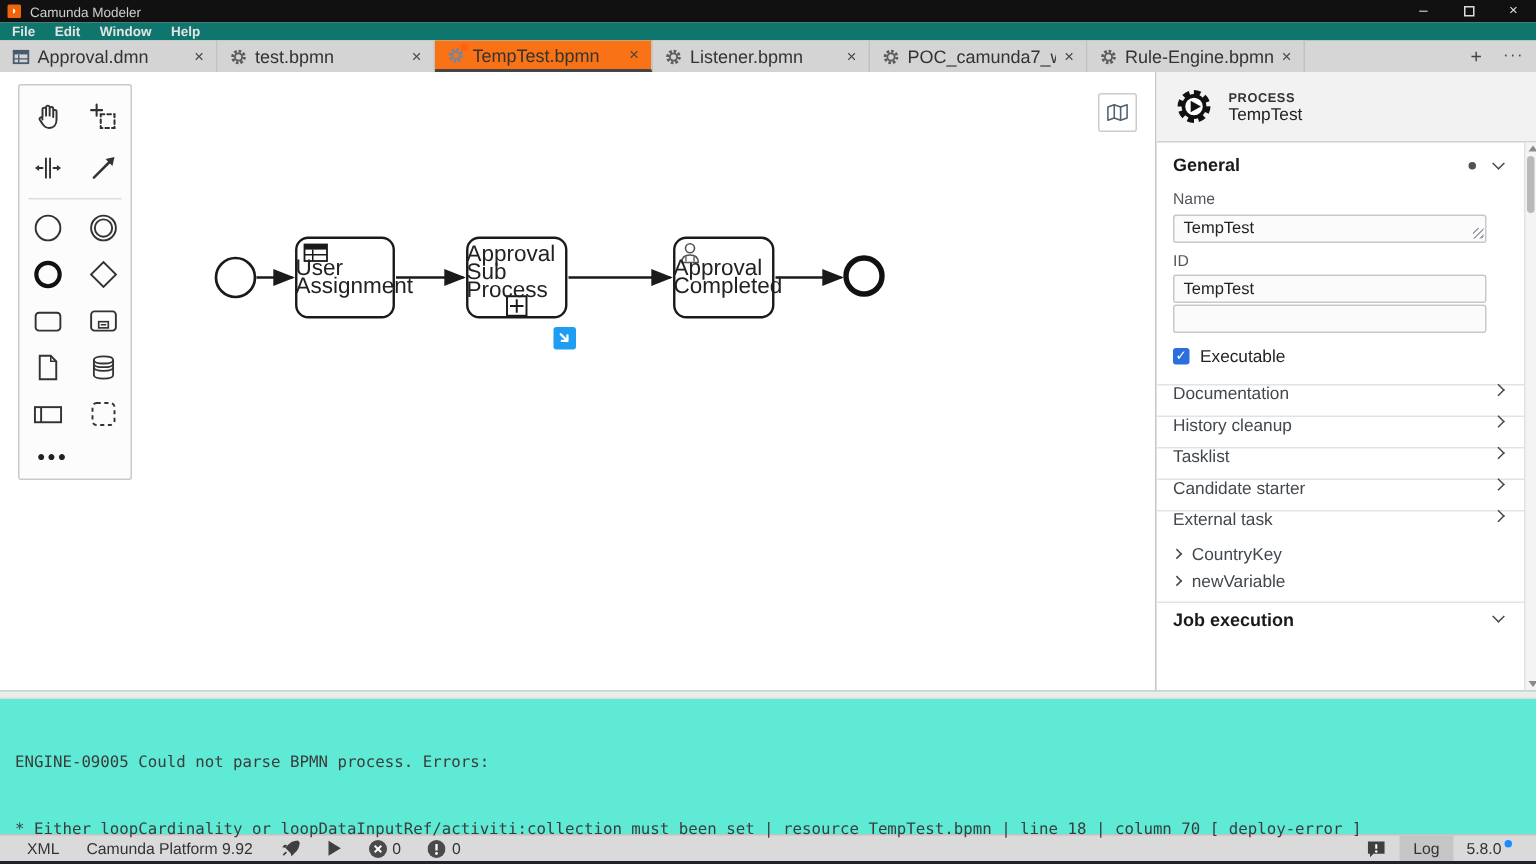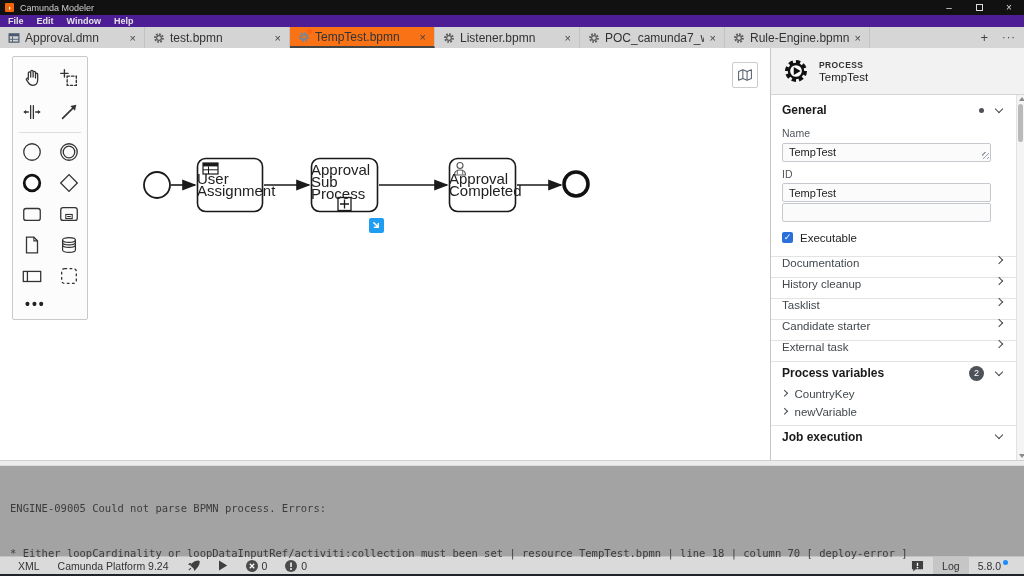--- a/index.html
+++ b/index.html
@@ -10,21 +10,21 @@
   .titlebar { height:15px; background:#111; display:flex; align-items:center; padding-left:5px; }
   .app-icon { width:9px; height:9px; background:#f0640a; border-radius:1px; margin-right:6px;
               display:flex; align-items:center; justify-content:center; color:#fff; font-size:7px; font-weight:bold; line-height:1;}
   .title-text { color:#cfcfcf; font-size:9px; }
   .win-controls { margin-left:auto; display:flex; align-items:center; height:100%; }
   .win-btn { width:30px; height:100%; display:flex; align-items:center; justify-content:center;
              color:#ddd; font-size:10px; line-height:1; }
   .maximize-box { width:7px; height:7px; border:1px solid #ddd; }
 
   
-  .menubar { height:12px; background:#4c1d95; display:flex; align-items:center; gap:13px; padding-left:8px; }
+  .menubar { height:12px; background:#0f766e; display:flex; align-items:center; gap:13px; padding-left:8px; }
   .menu-item { color:#e3e3e3; font-size:9px; font-weight:bold; }
 
   
   .tabbar { height:21px; background:#d6d6d6; display:flex; align-items:stretch; }
   .tab { width:145px; display:flex; align-items:center; padding:0 6px 0 8px;
          border-right:1px solid #c2c2c2; background:#d4d4d4; position:relative; }
   .tab.active { background:#f97316; border-bottom:2px solid #454545; }
   .tab-icon { width:12px; height:12px; color:#5b5b5b; margin-right:5px; position:relative; flex:0 0 auto;}
   .tab.active .tab-icon { color:#6b87a5; }
   .tab-icon svg { width:12px; height:12px; display:block; }
@@ -100,21 +100,21 @@
 
   .pv-head { display:flex; align-items:center; padding:0 14px 0 11px; height:24px; border-top:1px solid #e3e3e3; }
   .count-badge { width:15px; height:15px; border-radius:50%; background:#4d5358; color:#fff; font-size:9px;
                  display:flex; align-items:center; justify-content:center; margin-right:12px; }
   .pv-item { display:flex; align-items:center; gap:8px; padding:0 11px; height:18px; }
   .pv-item .label { font-size:11.5px; color:#42484d; }
 
   .job-head { display:flex; align-items:center; padding:0 14px 0 11px; height:23px; border-top:1px solid #e3e3e3; margin-top:4px;}
 
   
-  .logpanel { height:96px; border-top:1px solid #cfcfcf; background:#a3a3a3; }
+  .logpanel { height:96px; border-top:1px solid #cfcfcf; background:#5eead4; }
   .log-resize { height:5px; background:#ececec; border-bottom:1px solid #dcdcdc; }
   .log-body { padding:5px 10px; font-family:"DejaVu Sans Mono","Liberation Mono",monospace;
               font-size:10.5px; line-height:15px; color:#3c3c3c; white-space:pre; }
 
   
   .statusbar { height:20px; background:#dadada; border-top:1px solid #c2c2c2; border-bottom:2px solid #20232a;
                display:flex; align-items:center; font-size:10.5px; color:#333; padding:0 10px 0 0; }
   .sb-item { display:flex; align-items:center; height:100%; padding:0 9px; gap:4px; }
   .sb-icon svg { display:block; }
   .sb-count { font-size:10.5px; color:#333; }
@@ -422,26 +422,20 @@
         <span class="label">Candidate starter</span>
         <span class="row-spacer"></span>
           <span class="chev right"></span>
       </div>
       <div class="collapsed-row">
         <span class="label">External task</span>
         <span class="row-spacer"></span>
           <span class="chev right"></span>
       </div>
 
-      <div class="pv-head">
-        <span class="sec-title">Process variables</span>
-        <span class="row-spacer"></span>
-        <span class="count-badge">2</span>
-        <span class="chev down"></span>
-      </div>
       <div class="pv-item">
         <span class="chev right small"></span>
         <span class="label">CountryKey</span>
       </div>
       <div class="pv-item">
         <span class="chev right small"></span>
         <span class="label">newVariable</span>
       </div>
 
       <div class="job-head">
@@ -465,21 +459,21 @@
     <div>ENGINE-09005 Could not parse BPMN process. Errors:</div>
     <div>* Either loopCardinality or loopDataInputRef/activiti:collection must been set | resource TempTest.bpmn | line 18 | column 70 [ deploy-error ]</div>
   </div>
 </div>
 
 <div class="statusbar">
   <div class="sb-item" style="padding-left:18px;">
     <span>XML</span>
   </div>
   <div class="sb-item">
-    <span>Camunda Platform 9.24</span>
+    <span>Camunda Platform 9.92</span>
   </div>
   <div class="sb-item">
     <span class="sb-icon">
       <svg width="13" height="13" viewBox="0 0 14 14">
           <path d="M12.5 1.5 c-3.2.2-5.4 1.2-7.2 3.2 L3.5 6.7 l1.3 1.3 2.5 2.5 1.3 1.3 2-1.8 c2-1.8 3-4 3.2-7.2 z M3.5 6.7 L1.2 6.2 l1.6-1.8 1.9.3 M7.3 10.5 l.5 2.3 1.8-1.6 -.3-1.9" fill="#3f3f3f"></path>
           <path d="M2 12 l2.2-2.2" stroke="#3f3f3f" stroke-width="1.2" fill="none"></path>
         </svg>
     </span>
   </div>
   <div class="sb-item">

